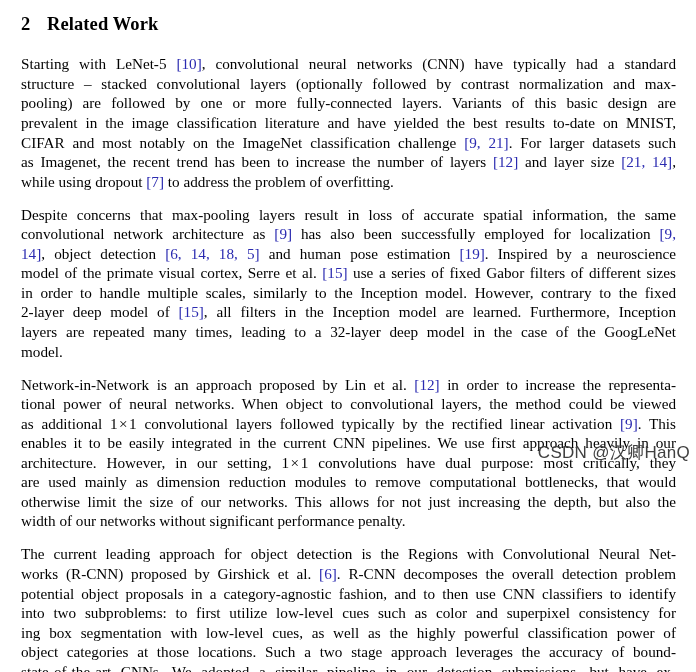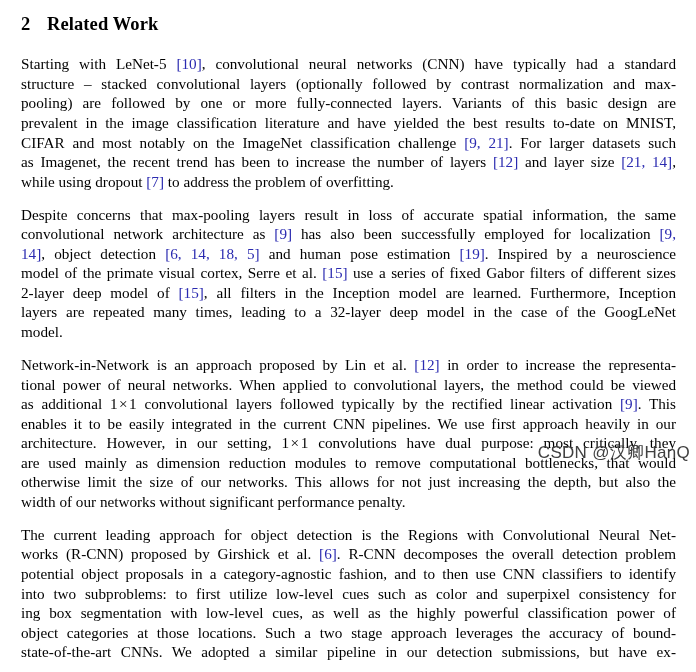--- a/index.html
+++ b/index.html
@@ -100,28 +100,29 @@
     <span class="ln">CIFAR and most notably on the ImageNet classification challenge <span class="cite">[9, 21]</span>.  For larger datasets such</span>
     <span class="ln">as Imagenet, the recent trend has been to increase the number of layers <span class="cite">[12]</span> and layer size <span class="cite">[21, 14]</span>,</span>
     <span class="ln last">while using dropout <span class="cite">[7]</span> to address the problem of overfitting.</span>
   </p>
 
   <p class="para">
     <span class="ln">Despite concerns that max-pooling layers result in loss of accurate spatial information, the same</span>
     <span class="ln">convolutional network architecture as <span class="cite">[9]</span> has also been successfully employed for localization <span class="cite">[9,</span></span>
     <span class="ln"><span class="cite">14]</span>, object detection <span class="cite">[6, 14, 18, 5]</span> and human pose estimation <span class="cite">[19]</span>.  Inspired by a neuroscience</span>
     <span class="ln">model of the primate visual cortex, Serre et al. <span class="cite">[15]</span> use a series of fixed Gabor filters of different sizes</span>
+    <span class="ln">in order to handle multiple scales, similarly to the Inception model.  However, contrary to the fixed</span>
     <span class="ln">2-layer deep model of <span class="cite">[15]</span>, all filters in the Inception model are learned.  Furthermore, Inception</span>
     <span class="ln">layers are repeated many times, leading to a 32-layer deep model in the case of the GoogLeNet</span>
     <span class="ln last">model.</span>
   </p>
 
   <p class="para">
     <span class="ln">Network-in-Network is an approach proposed by Lin et al. <span class="cite">[12]</span> in order to increase the representa-</span>
-    <span class="ln">tional power of neural networks. When applied to convolutional layers, the method could be viewed</span>
+    <span class="ln">tional power of neural networks. When object to convolutional layers, the method could be viewed</span>
     <span class="ln">as additional <span class="mathx">1<span class="times">×</span>1</span> convolutional layers followed typically by the rectified linear activation <span class="cite">[9]</span>. This</span>
     <span class="ln">enables it to be easily integrated in the current CNN pipelines. We use first approach heavily in our</span>
     <span class="ln">architecture.  However, in our setting, <span class="mathx">1<span class="times">×</span>1</span> convolutions have dual purpose: most critically, they</span>
     <span class="ln">are used mainly as dimension reduction modules to remove computational bottlenecks, that would</span>
     <span class="ln">otherwise limit the size of our networks.  This allows for not just increasing the depth, but also the</span>
     <span class="ln last">width of our networks without significant performance penalty.</span>
   </p>
 
   <p class="para">
     <span class="ln">The current leading approach for object detection is the Regions with Convolutional Neural Net-</span>

